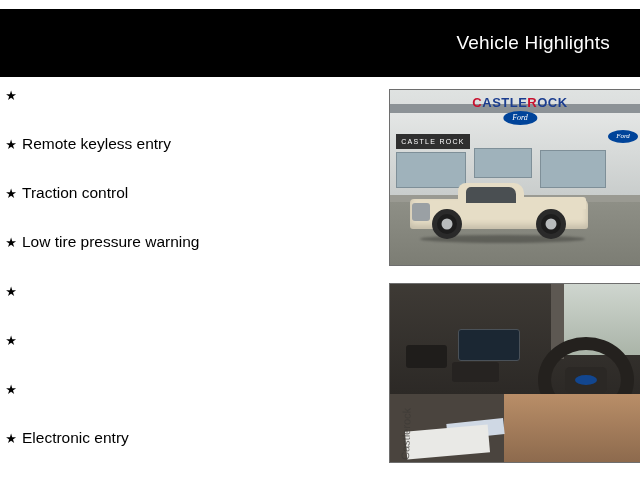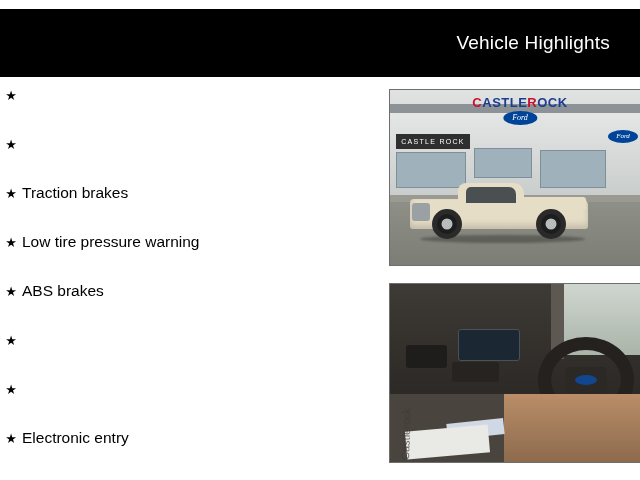--- a/index.html
+++ b/index.html
@@ -338,35 +338,35 @@
   </div>
 
   <div class="features">
 
     <div class="feature-row">
       <span class="bullet-star">★</span>
     </div>
 
     <div class="feature-row">
       <span class="bullet-star">★</span>
-    </div>
-
-    <div class="feature-row">
-      <span class="bullet-star">★</span>
-      <span class="feature-label">Traction brakes</span>
+      <span class="feature-label">Remote keyless entry</span>
+    </div>
+
+    <div class="feature-row">
+      <span class="bullet-star">★</span>
+      <span class="feature-label">Traction control</span>
     </div>
 
     <div class="feature-row">
       <span class="bullet-star">★</span>
       <span class="feature-label">Low tire pressure warning</span>
     </div>
 
     <div class="feature-row">
       <span class="bullet-star">★</span>
-      <span class="feature-label">ABS brakes</span>
     </div>
 
     <div class="feature-row">
       <span class="bullet-star">★</span>
     </div>
 
     <div class="feature-row">
       <span class="bullet-star">★</span>
     </div>
 

